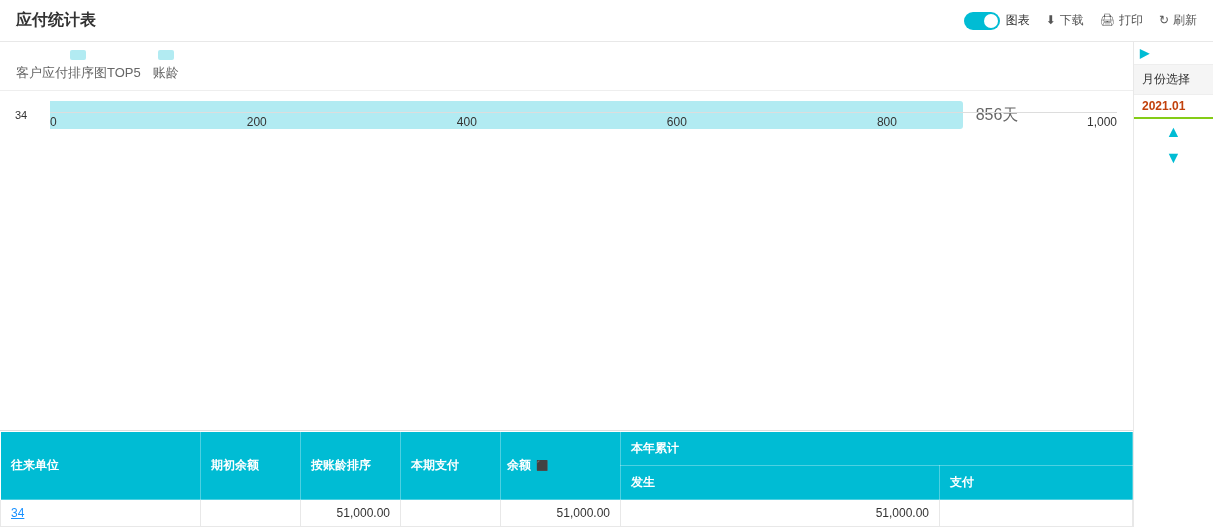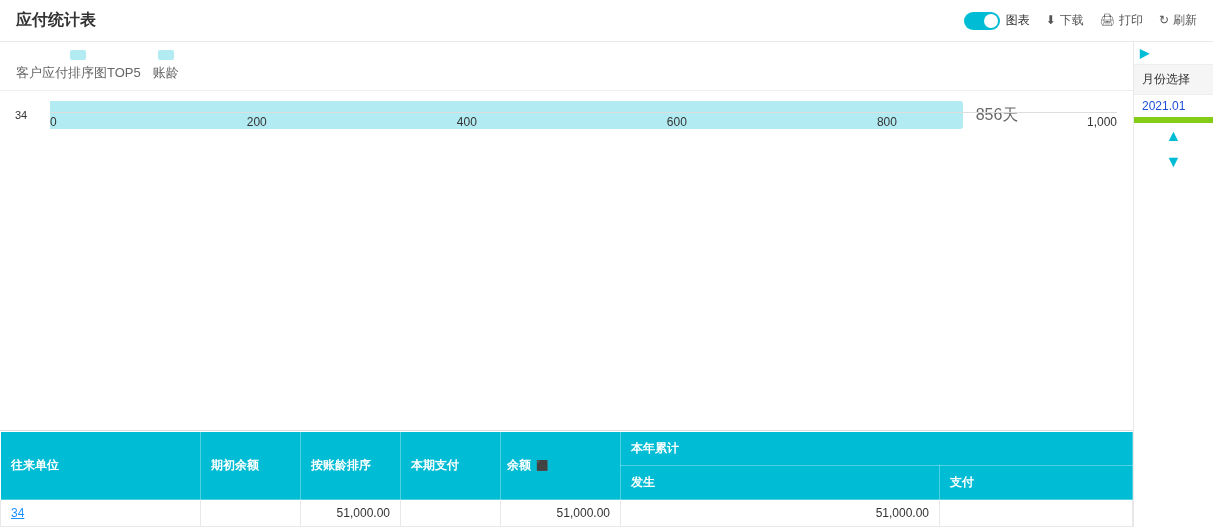--- a/index.html
+++ b/index.html
@@ -42,21 +42,21 @@
     thead th { padding: 8px 10px; text-align: left; font-weight: bold; font-size: 12px; border: 1px solid rgba(255,255,255,0.3); }
     tbody tr { background: #fff; }
     tbody td { padding: 6px 10px; text-align: right; font-size: 12px; border: 1px solid #e8e8e8; }
     tbody td:first-child { text-align: left; }
     .link-text { color: #1890ff; text-decoration: underline; cursor: pointer; }
     .sub-header { background: #00bcd4; }
 
     
     .sidebar { width: 80px; background: #fff; border-left: 1px solid #e8e8e8; display: flex; flex-direction: column; overflow: hidden; }
     .sidebar-header { padding: 6px 8px; font-size: 12px; color: #333; border-bottom: 1px solid #eee; background: #f5f5f5; white-space: nowrap; }
-    .sidebar-current { padding: 4px 8px; font-size: 12px; color: #1d4ed8; border-bottom: 6px solid #84cc16; font-weight: normal; }
+    .sidebar-current { padding: 4px 8px; font-size: 12px; color: #c2410c; border-bottom: 2px solid #84cc16; font-weight: bold; }
     .sidebar-nav { display: flex; flex-direction: column; flex: 1; overflow-y: auto; }
     .sidebar-up, .sidebar-down { display: flex; align-items: center; justify-content: center; padding: 4px; cursor: pointer; color: #00bcd4; font-size: 16px; }
     .month-item { padding: 4px 8px; font-size: 12px; color: #333; cursor: pointer; text-align: center; }
     .month-item.current-year { background: #7cb305; color: #fff; font-weight: bold; }
     .chart-upper { flex: 1; min-height: 0; overflow: hidden; }
 
     .main-left { flex: 1; display: flex; flex-direction: column; min-height: 0; overflow: hidden; }
   </style>
 </head>
 <body>

